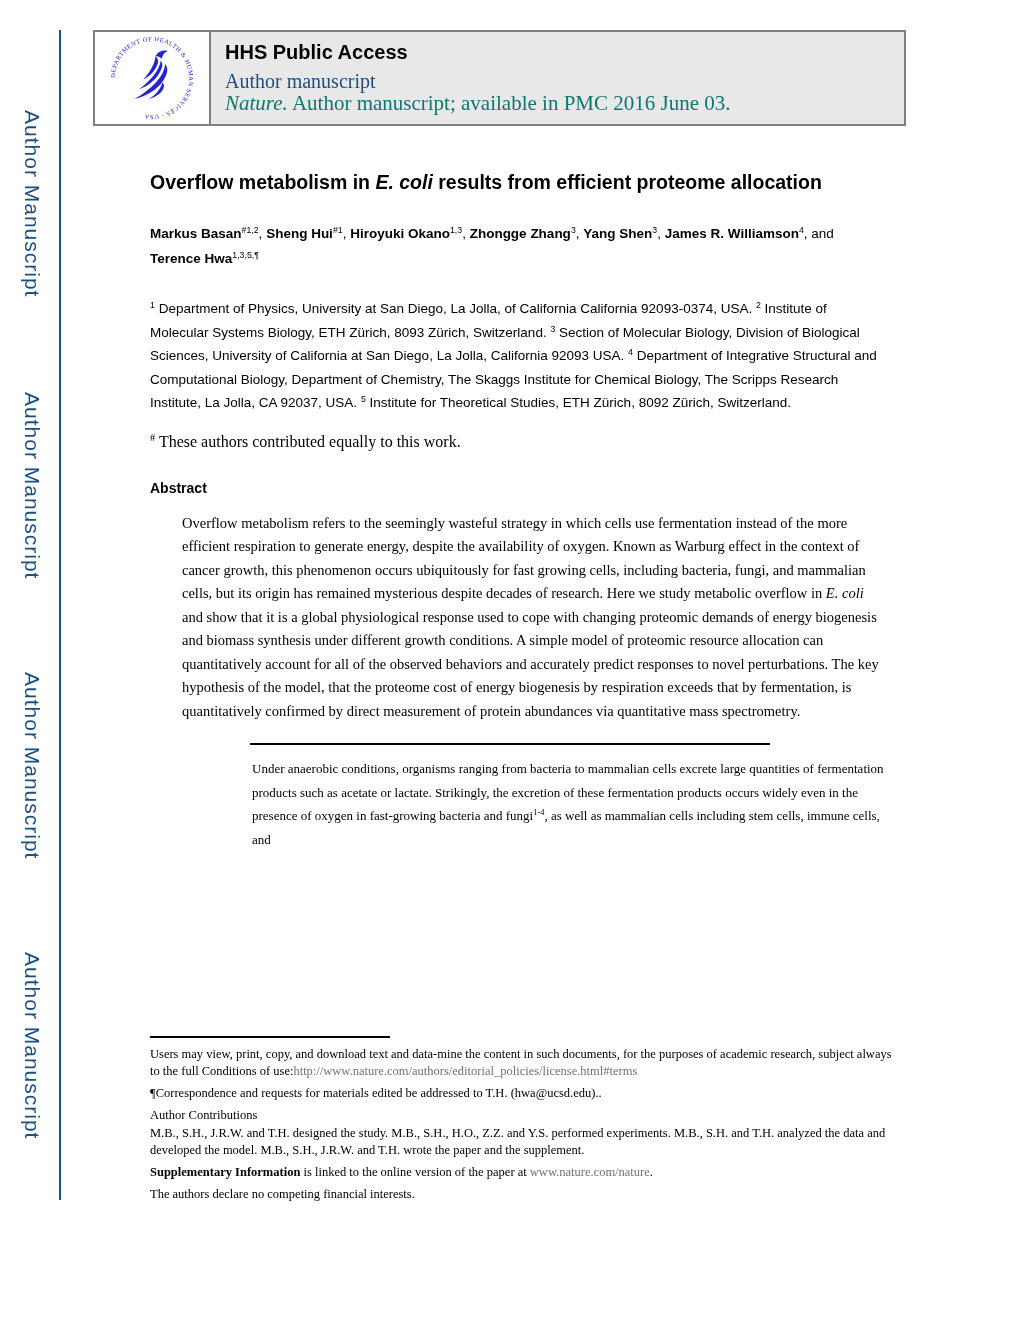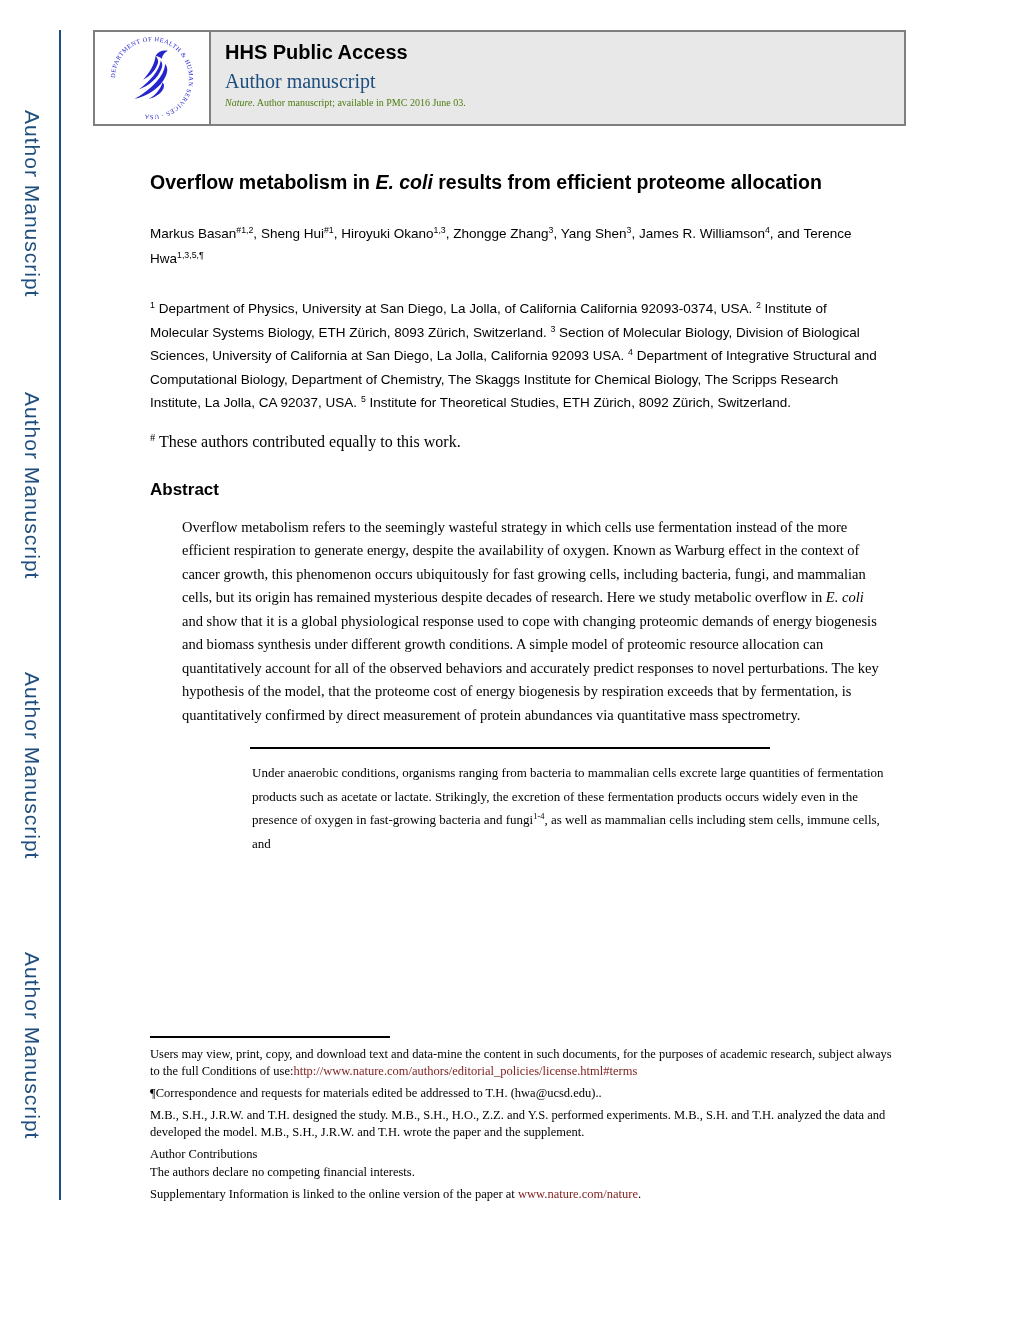--- a/index.html
+++ b/index.html
@@ -14,48 +14,48 @@
   .wm1{top:110px}.wm2{top:392px}.wm3{top:672px}.wm4{top:952px}
 
   
   .hhs{position:absolute;left:93px;top:30px;width:813px;height:96px;
        border:2px solid #7f7f7f;background:#e8e8e8;display:flex;box-sizing:border-box;}
   .logo-cell{width:114px;min-width:114px;background:#fff;border-right:2px solid #7f7f7f;
        display:flex;align-items:center;justify-content:center;}
   .header-text{padding:3px 0 0 14px;overflow:hidden;}
   .h-title{font-family:"Liberation Sans",sans-serif;font-weight:bold;font-size:20px;line-height:34px;color:#000;}
   .h-sub{font-size:20px;line-height:24px;color:#1d4e7e;}
-  .h-cite{font-size:10px;line-height:20px;color:#4d7c0f;}
+  .h-cite{font-size:21px;line-height:20px;color:#0f766e;}
 
   
   .main{position:absolute;left:150px;top:134px;width:757px;}
   .published{font-size:14.5px;line-height:21px;}
   .pub2{margin-left:12px;}
   .title{margin:30px 0 8px 0;font-family:"Liberation Sans",sans-serif;font-weight:bold;
          font-size:19.5px;line-height:37px;max-width:730px;}
   .authors{margin:20px 0 0 0;font-family:"Liberation Sans",sans-serif;
            font-size:13.5px;line-height:25px;max-width:720px;}
   .affil{margin:26px 0 0 0;font-family:Liberation Sans, sans-serif;
          font-size:13.5px;line-height:23.5px;max-width:735px;}
   .equal{margin:16px 0 0 0;font-size:16px;line-height:21px;}
   .abs-h{margin:28px 0 16px 0;font-family:"Liberation Sans",sans-serif;
-         font-weight:bold;font-size:17px;}
+         font-weight:bold;font-size:14px;}
   .abstract{margin:10px 0 0 32px;font-size:14.5px;line-height:23.5px;max-width:700px;}
   .rule{margin:20px 0 0 100px;width:520px;border:none;border-top:2px solid #000;}
   .bodyp{margin:12px 0 0 102px;font-size:13px;line-height:23.5px;max-width:640px;}
 
   
   .footer{position:absolute;left:150px;top:1036px;width:748px;}
   .frule{width:240px;border:none;border-top:2px solid #000;margin:0 0 8px 0;}
   .fn{font-size:12.5px;line-height:17px;margin:0 0 5px 0;}
   .fn-tight{margin-bottom:1px;}
   p{margin:0;}
-  .b{font-weight:normal;}
+  .b{font-weight:bold;}
   .i{font-style:italic;}
-  .link{color:#7f1d1d;}
+  .link{color:#737373;}
   sup{font-size:0.65em;line-height:0;}
 </style>
 </head>
 <body>
 
 <div class="page">
 
   <div class="wm-line"></div>
   <div class="wm wm1">Author Manuscript</div>
   <div class="wm wm2">Author Manuscript</div>
@@ -102,19 +102,19 @@
 
     <hr class="rule">
 
     <p class="bodyp"><span>Under anaerobic conditions, organisms ranging from bacteria to mammalian cells excrete large quantities of fermentation products such as acetate or lactate. Strikingly, the excretion of these fermentation products occurs widely even in the presence of oxygen in fast-growing bacteria and fungi</span><sup>1-4</sup><span>, as well as mammalian cells including stem cells, immune cells, and</span></p>
   </main>
 
   <footer class="footer">
     <hr class="frule">
     <p class="fn"><span>Users may view, print, copy, and download text and data-mine the content in such documents, for the purposes of academic research, subject always to the full Conditions of use:</span><span class="link">http://www.nature.com/authors/editorial_policies/license.html#terms</span></p>
     <p class="fn"><span>¶</span><span>Correspondence and requests for materials edited be addressed to T.H. (hwa@ucsd.edu)..</span></p>
+    <p class="fn fn-tight">Author Contributions</p>
     <p class="fn">M.B., S.H., J.R.W. and T.H. designed the study. M.B., S.H., H.O., Z.Z. and Y.S. performed experiments. M.B., S.H. and T.H. analyzed the data and developed the model. M.B., S.H., J.R.W. and T.H. wrote the paper and the supplement.</p>
-    <p class="fn fn-tight">Author Contributions</p>
+    <p class="fn"><span class="b">Supplementary Information</span><span> is linked to the online version of the paper at </span><span class="link">www.nature.com/nature</span><span>.</span></p>
     <p class="fn">The authors declare no competing financial interests.</p>
-    <p class="fn"><span class="b">Supplementary Information</span><span> is linked to the online version of the paper at </span><span class="link">www.nature.com/nature</span><span>.</span></p>
   </footer>
 
 </div>
 
 </body></html>

